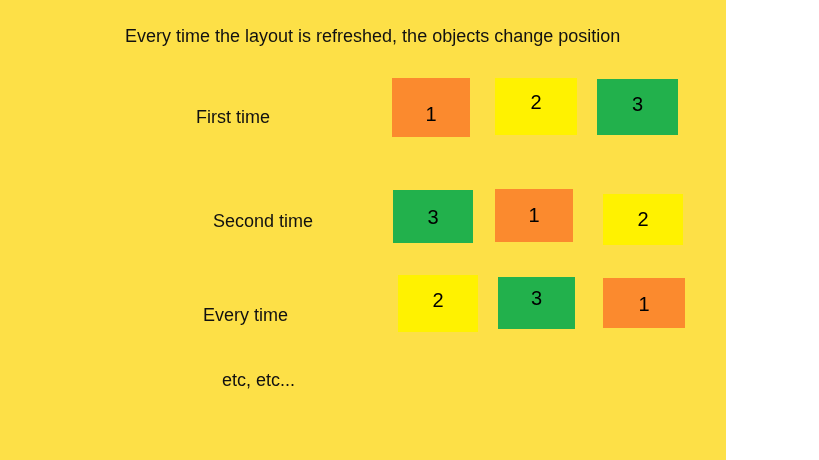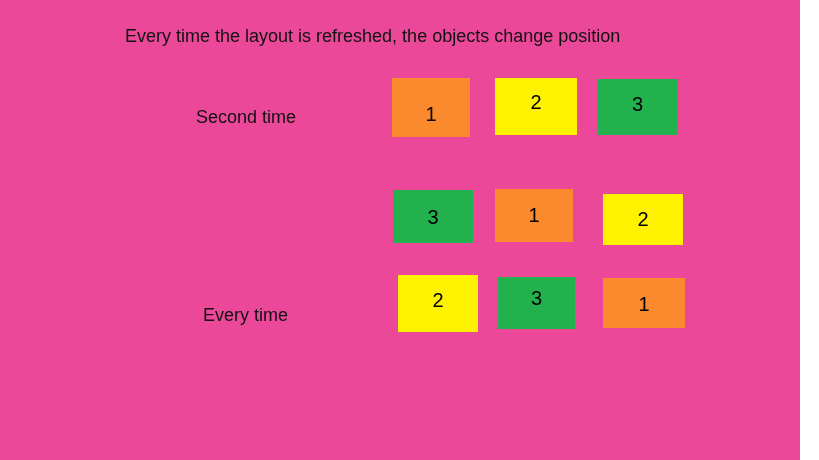--- a/index.html
+++ b/index.html
@@ -3,23 +3,23 @@
 <meta charset="utf-8">
 <style>
   html, body {
     margin: 0;
     padding: 0;
     background: #ffffff;
     font-family: "Liberation Sans", sans-serif;
   }
   #canvas {
     position: relative;
-    width: 800px;
+    width: 726px;
     height: 460px;
-    background: #ec4899;
+    background: #fde047;
     overflow: hidden;
   }
   .title {
     position: absolute;
     left: 125px;
     top: 26px;
     font-size: 18px;
     color: #111111;
     white-space: nowrap;
   }
@@ -70,31 +70,32 @@
   .r3c2 .num { transform: translateY(-5px); }
   .r3c3 .num { transform: translateY(1px); }
 </style>
 </head>
 <body>
 
 <div id="canvas">
 
   <div class="title">Every time the layout is refreshed, the objects change position</div>
 
-  <div class="row-label" id="label-row1">Second time</div>
+  <div class="row-label" id="label-row1">First time</div>
   <div class="box r1c1" style="background-color: rgb(251, 138, 46);">
     <span class="num">1</span>
   </div>
   <div class="box r1c2" style="background-color: rgb(255, 242, 0);">
     <span class="num">2</span>
   </div>
   <div class="box r1c3" style="background-color: rgb(34, 177, 76);">
     <span class="num">3</span>
   </div>
 
+  <div class="row-label" id="label-row2">Second time</div>
   <div class="box r2c1" style="background-color: rgb(34, 177, 76);">
     <span class="num">3</span>
   </div>
   <div class="box r2c2" style="background-color: rgb(251, 138, 46);">
     <span class="num">1</span>
   </div>
   <div class="box r2c3" style="background-color: rgb(255, 242, 0);">
     <span class="num">2</span>
   </div>
 
@@ -102,14 +103,15 @@
   <div class="box r3c1" style="background-color: rgb(255, 242, 0);">
     <span class="num">2</span>
   </div>
   <div class="box r3c2" style="background-color: rgb(34, 177, 76);">
     <span class="num">3</span>
   </div>
   <div class="box r3c3" style="background-color: rgb(251, 138, 46);">
     <span class="num">1</span>
   </div>
 
+  <div class="footer">etc, etc...</div>
 
 </div>
 
 </body></html>

